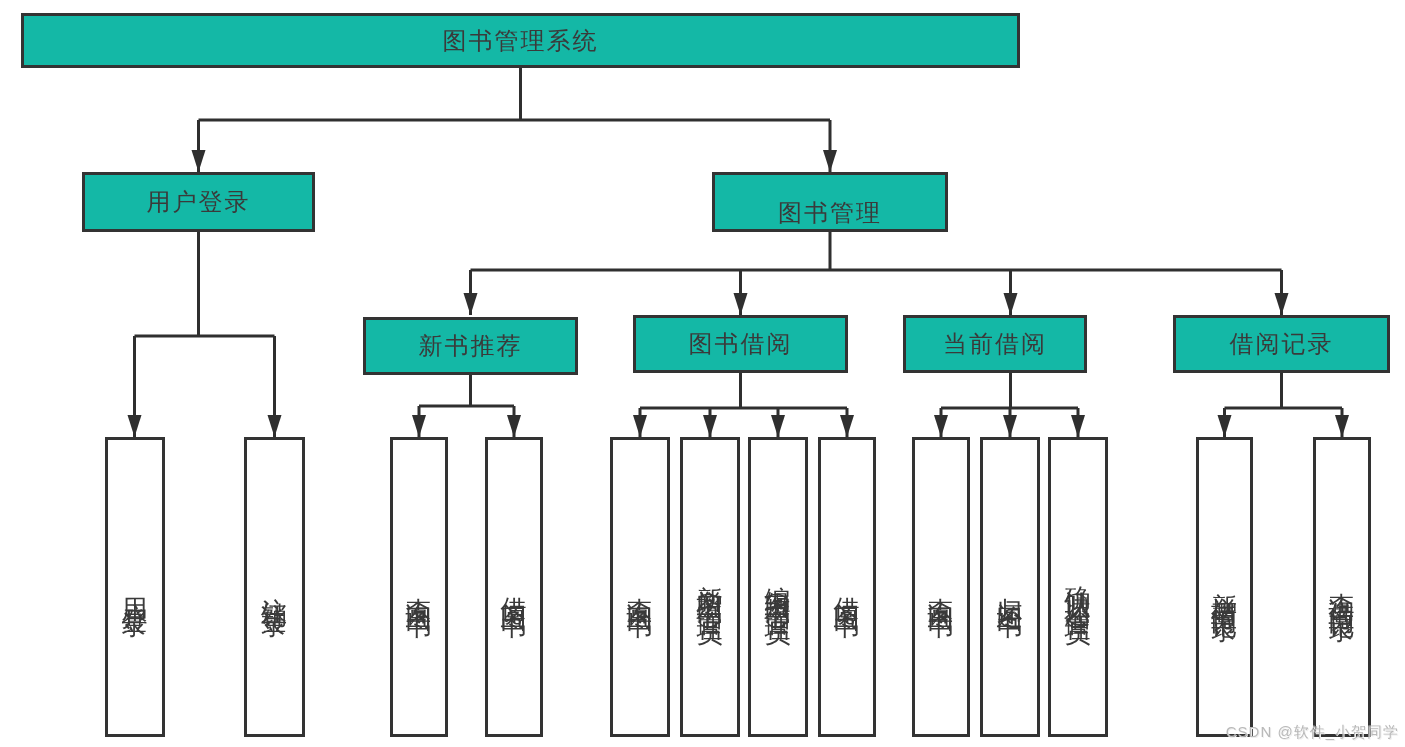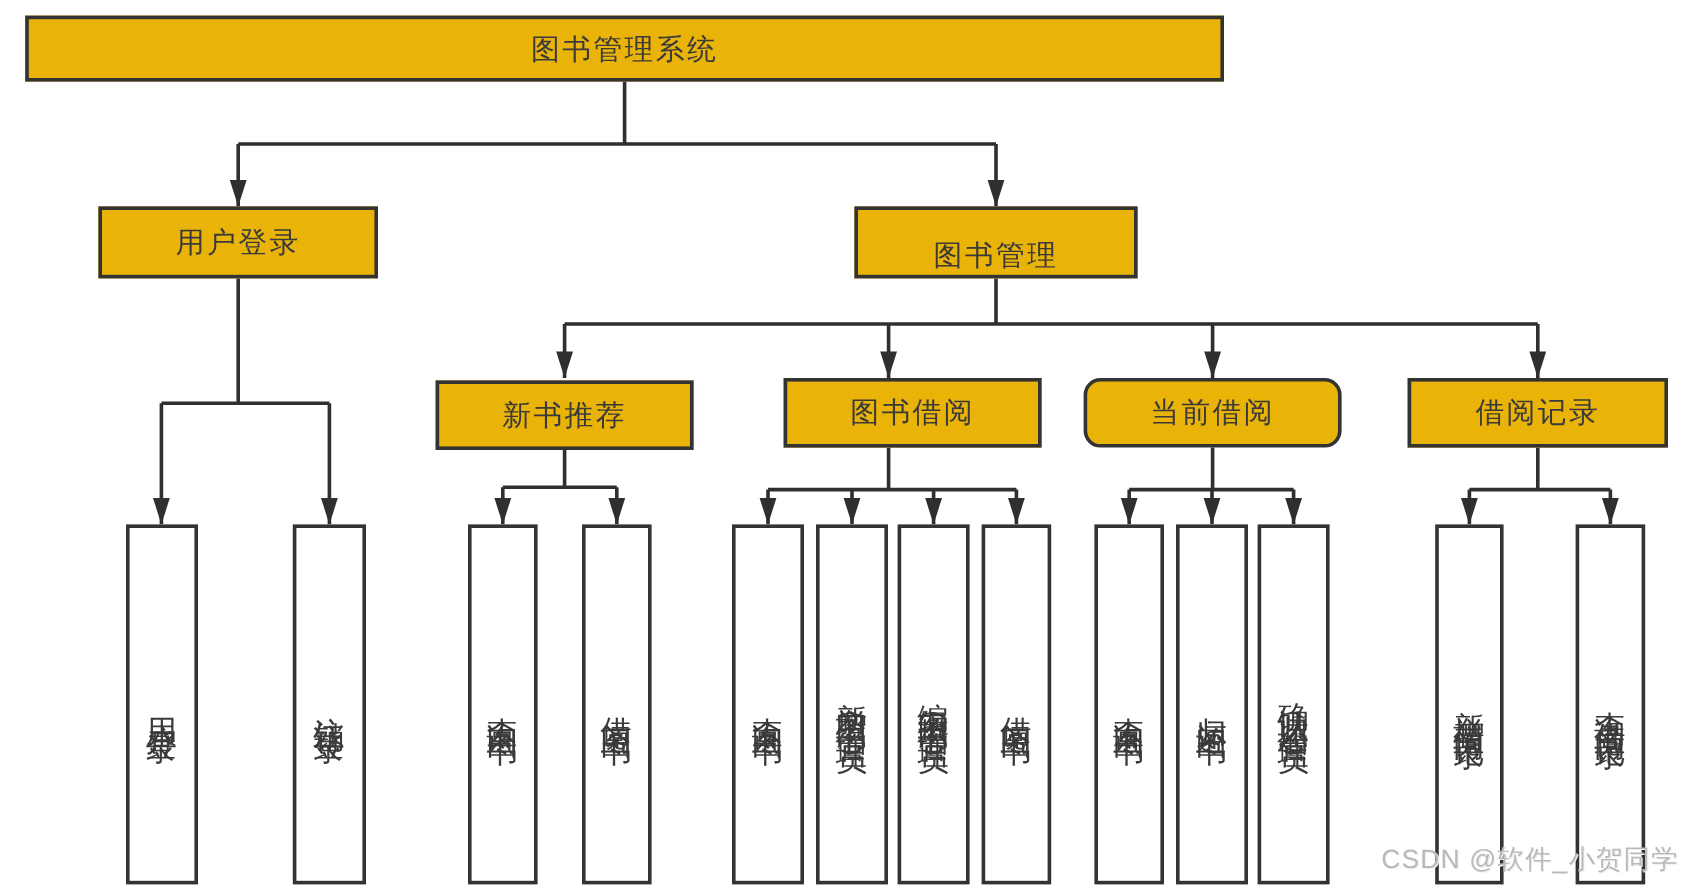--- a/index.html
+++ b/index.html
@@ -9,21 +9,21 @@
     position: relative;
     font-family: "Liberation Sans", sans-serif;
     overflow: hidden;
   }
   .stage { position: absolute; left: 0; top: 0; width: 1405px; height: 747px; }
   svg.lines { position: absolute; left: 0; top: 0; width: 1405px; height: 747px; }
 
   .box {
     position: absolute;
     border: 3px solid #333333;
-    background: #eab308;
+    background: #14b8a6;
     display: flex;
     align-items: center;
     justify-content: center;
     color: #3a3a3a;
     font-size: 24px;
     letter-spacing: 2px;
     white-space: nowrap;
   }
   .vbox {
     position: absolute;
@@ -40,44 +40,44 @@
     font-size: 26px;
     letter-spacing: 5px;
     line-height: 1;
   }
 
   
   #n-root            { left: 21px;   top: 13px;  width: 999px; height: 55px; }
   #n-user-login      { left: 82px;   top: 172px; width: 233px; height: 60px; }
   #n-book-mgmt       { left: 712px;  top: 172px; width: 236px; height: 60px; align-items: flex-end; }
   #n-new-book-rec    { left: 363px;  top: 317px; width: 215px; height: 58px; align-items: center; }
-  #n-book-borrow     { left: 633px;  top: 315px; width: 215px; height: 58px; margin-left: 20px; }
-  #n-current-borrow  { left: 903px;  top: 315px; width: 215px; height: 58px; border-radius: 14px; }
+  #n-book-borrow     { left: 633px;  top: 315px; width: 215px; height: 58px; }
+  #n-current-borrow  { left: 903px;  top: 315px; width: 184px; height: 58px; }
   #n-borrow-records  { left: 1173px; top: 315px; width: 217px; height: 58px; align-items: center; }
 
   .leaf { top: 437px; height: 300px; }
   #l-user-login      { left: 105px;  width: 60px; }
   #l-logout          { left: 244px;  width: 61px; }
   #l-query-book-1    { left: 390px;  width: 58px; }
   #l-borrow-book-1   { left: 485px;  width: 58px; }
   #l-query-book-2    { left: 610px;  width: 60px; }
   #l-add-book        { left: 680px;  width: 60px; }
   #l-edit-book       { left: 748px;  width: 60px; }
   #l-borrow-book-2   { left: 818px;  width: 58px; }
   #l-query-book-3    { left: 912px;  width: 58px; }
   #l-return-book     { left: 980px;  width: 60px; }
   #l-confirm-return  { left: 1048px; width: 60px; }
   #l-add-record      { left: 1196px; width: 57px; }
   #l-query-record    { left: 1313px; width: 58px; }
 
   .watermark {
     position: absolute;
-    right: 6px; bottom: 16px;
+    right: 6px; bottom: 5px;
     color: #b9b9b9;
-    font-size: 22px;
+    font-size: 15px;
     letter-spacing: 1px;
     text-shadow: 1px 1px 0 #efefef;
     z-index: 5;
   }
 </style>
 </head>
 <body>
 
 <div class="stage">
 

